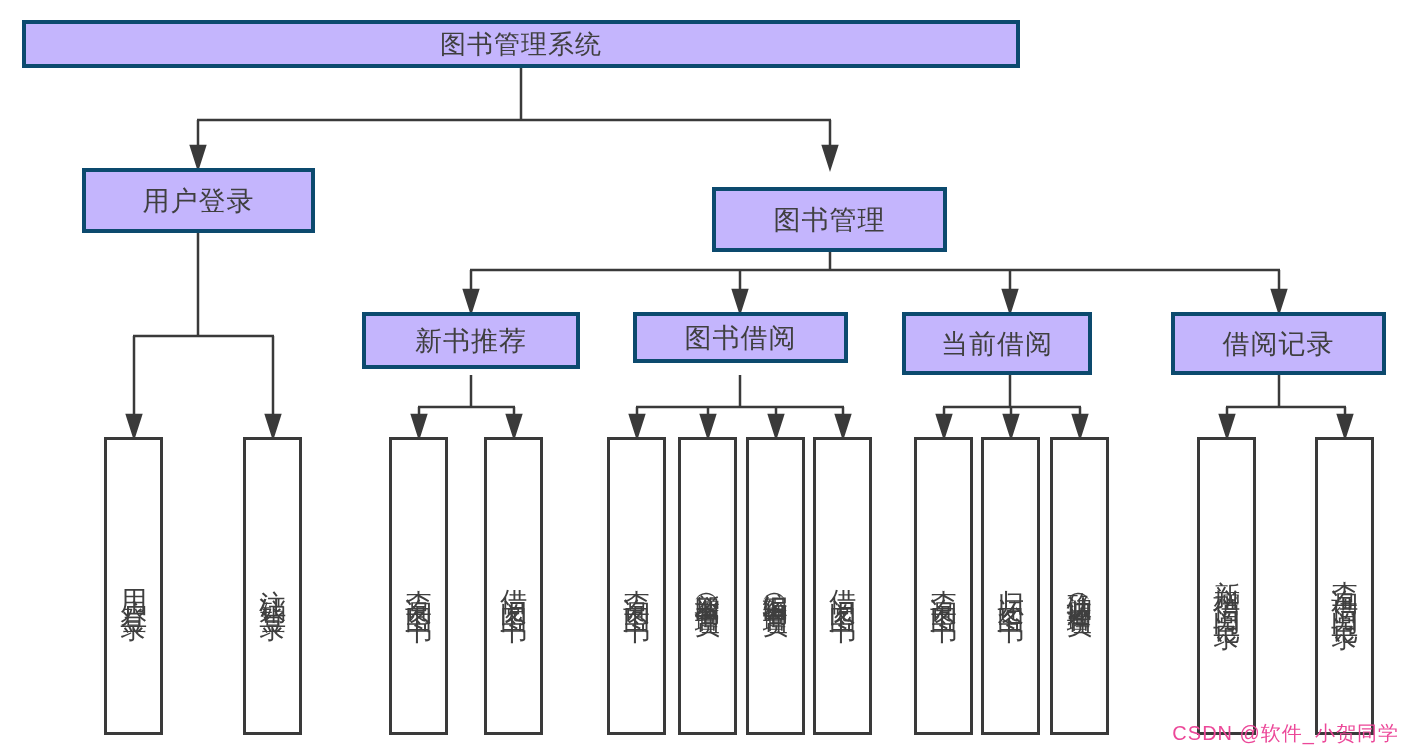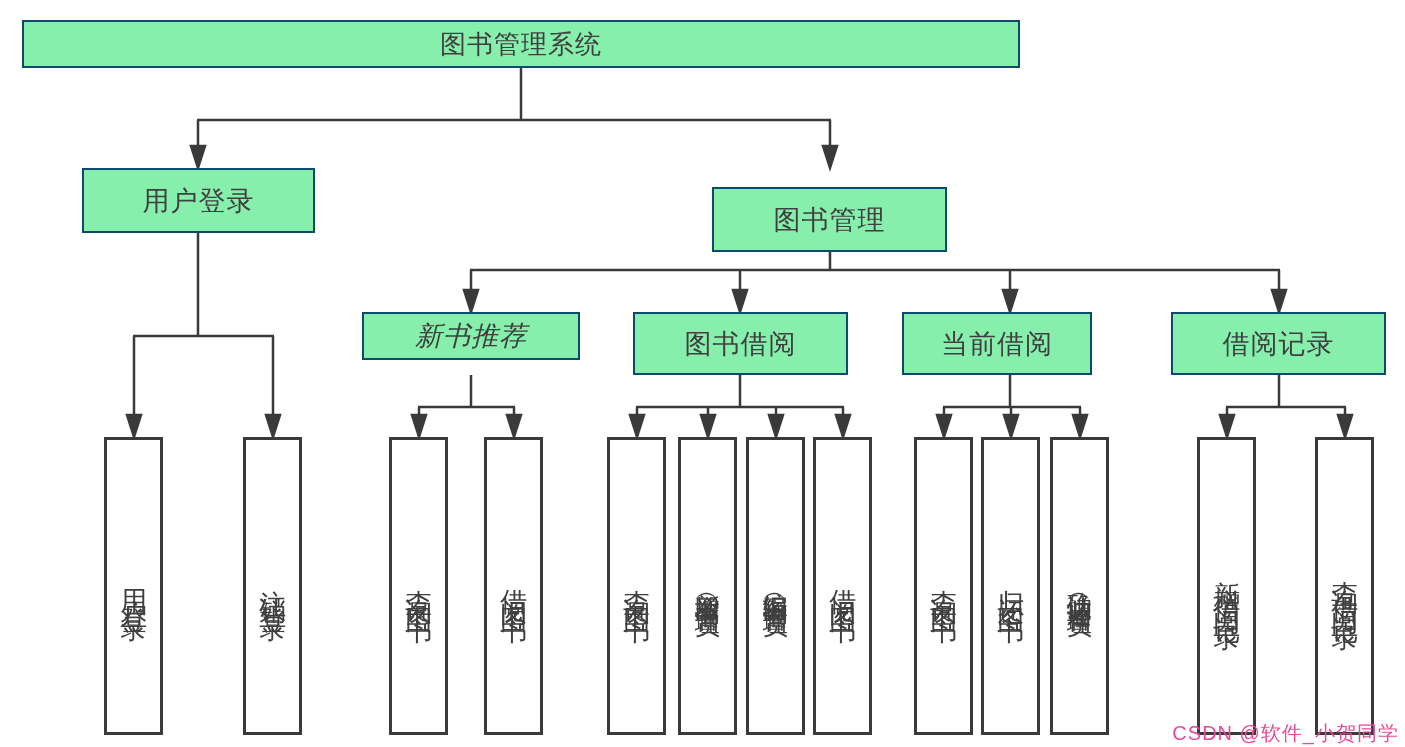--- a/index.html
+++ b/index.html
@@ -15,22 +15,22 @@
     overflow: hidden;
   }
   .connectors {
     position: absolute;
     left: 0; top: 0;
     width: 1405px;
     height: 747px;
   }
   .hbox {
     position: absolute;
-    border: 2px solid #0c4a6e;
-    background: #86efac;
+    border: 4px solid #0c4a6e;
+    background: #c4b5fd;
     display: flex;
     align-items: center;
     justify-content: center;
     color: #3f3f3f;
     font-size: 27px;
     letter-spacing: 1px;
     z-index: 2;
   }
   .hbox.root { font-size: 26px; }
   .leaf {
@@ -141,24 +141,24 @@
     <span>图书管理系统</span>
   </div>
 
   <div class="hbox" style="left:82px; top:168px; width:233px; height:65px;">
     <span>用户登录</span>
   </div>
   <div class="hbox" style="left:712px; top:168px; width:235px; height:65px;margin-top:19px;">
     <span>图书管理</span>
   </div>
 
-  <div class="hbox" style="left:362px; top:312px; width:218px; height:48px;font-style:italic;">
+  <div class="hbox" style="left:362px; top:312px; width:218px; height:57px;">
     <span>新书推荐</span>
   </div>
-  <div class="hbox" style="left:633px; top:312px; width:215px; height:63px;">
+  <div class="hbox" style="left:633px; top:312px; width:215px; height:51px;">
     <span>图书借阅</span>
   </div>
   <div class="hbox" style="left:902px; top:312px; width:190px; height:63px;">
     <span>当前借阅</span>
   </div>
   <div class="hbox" style="left:1171px; top:312px; width:215px; height:63px;">
     <span>借阅记录</span>
   </div>
 
   <div class="leaf" style="left:104px;">

